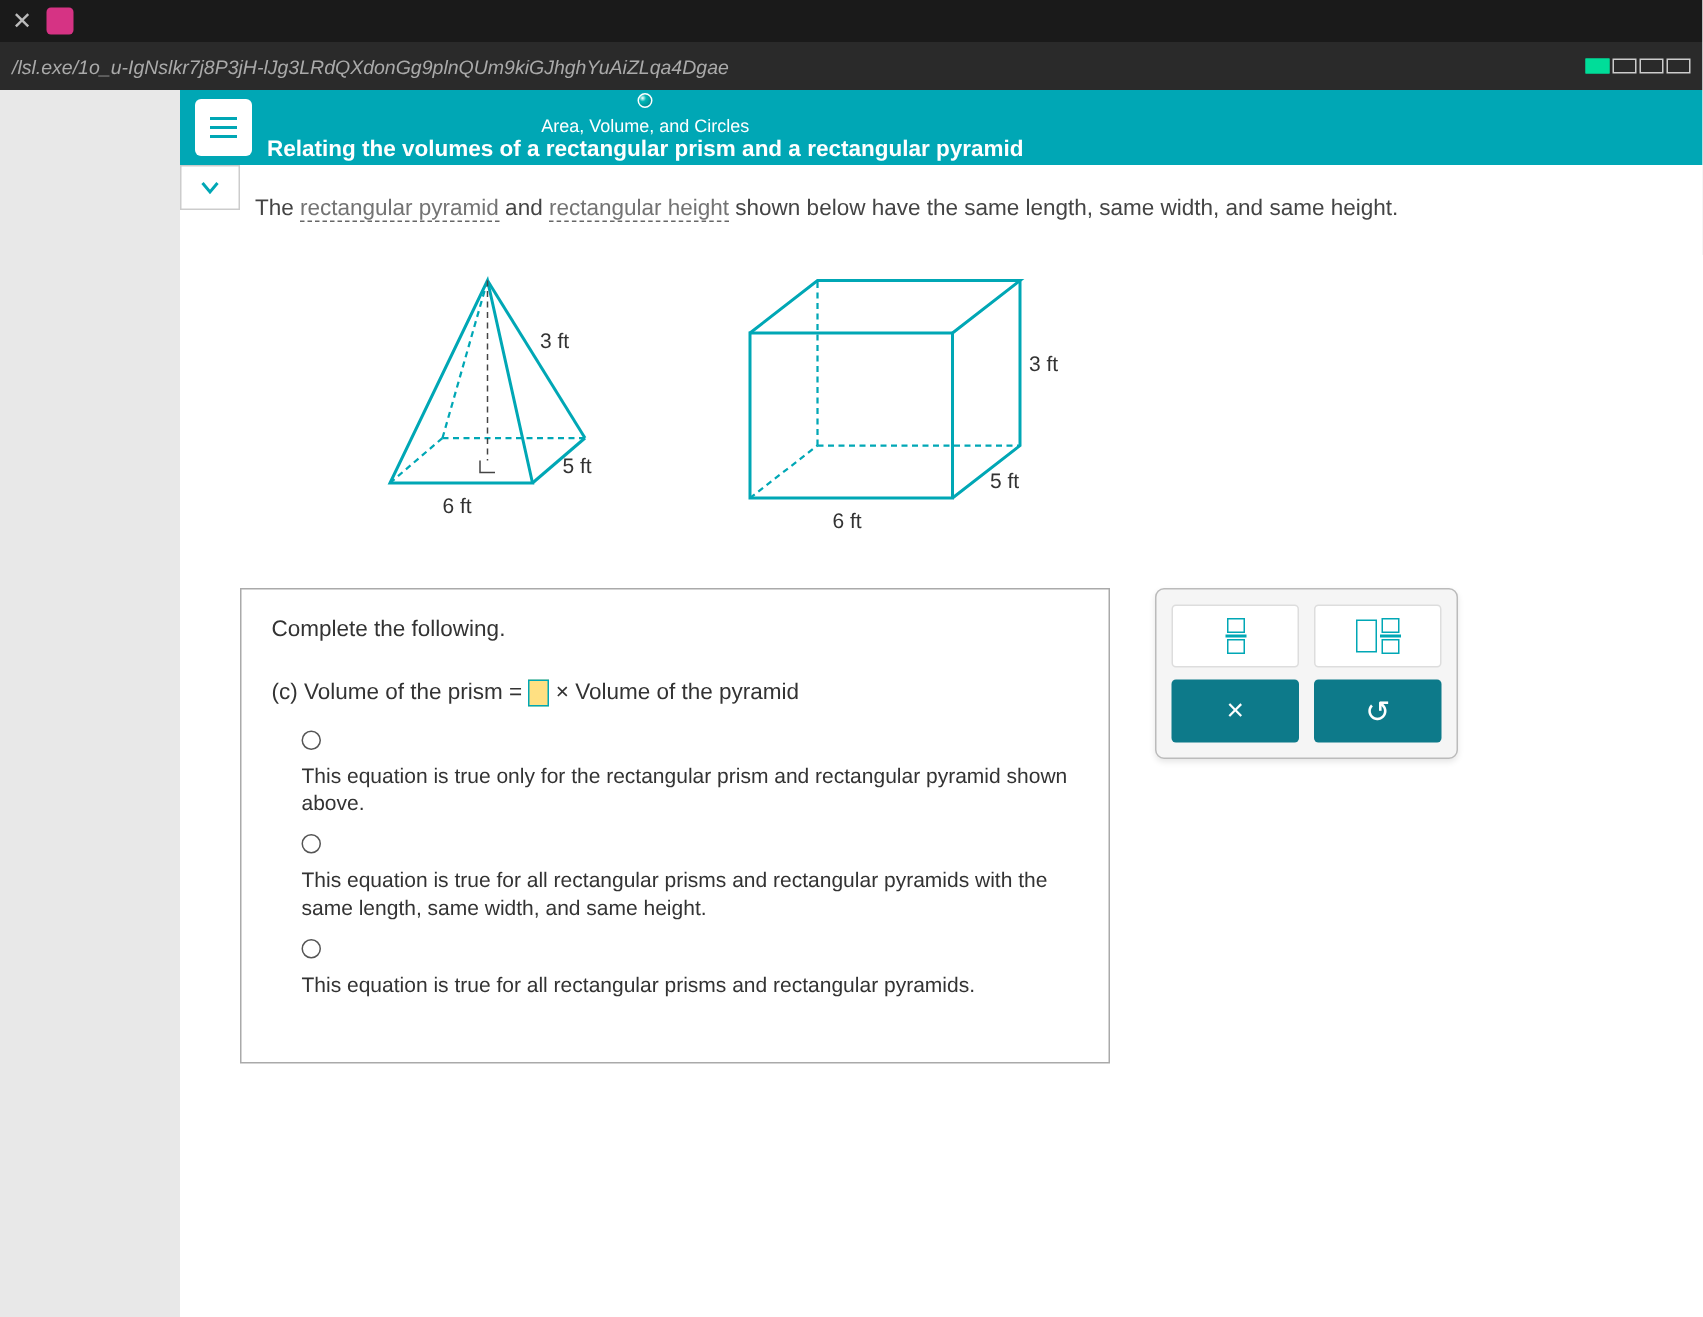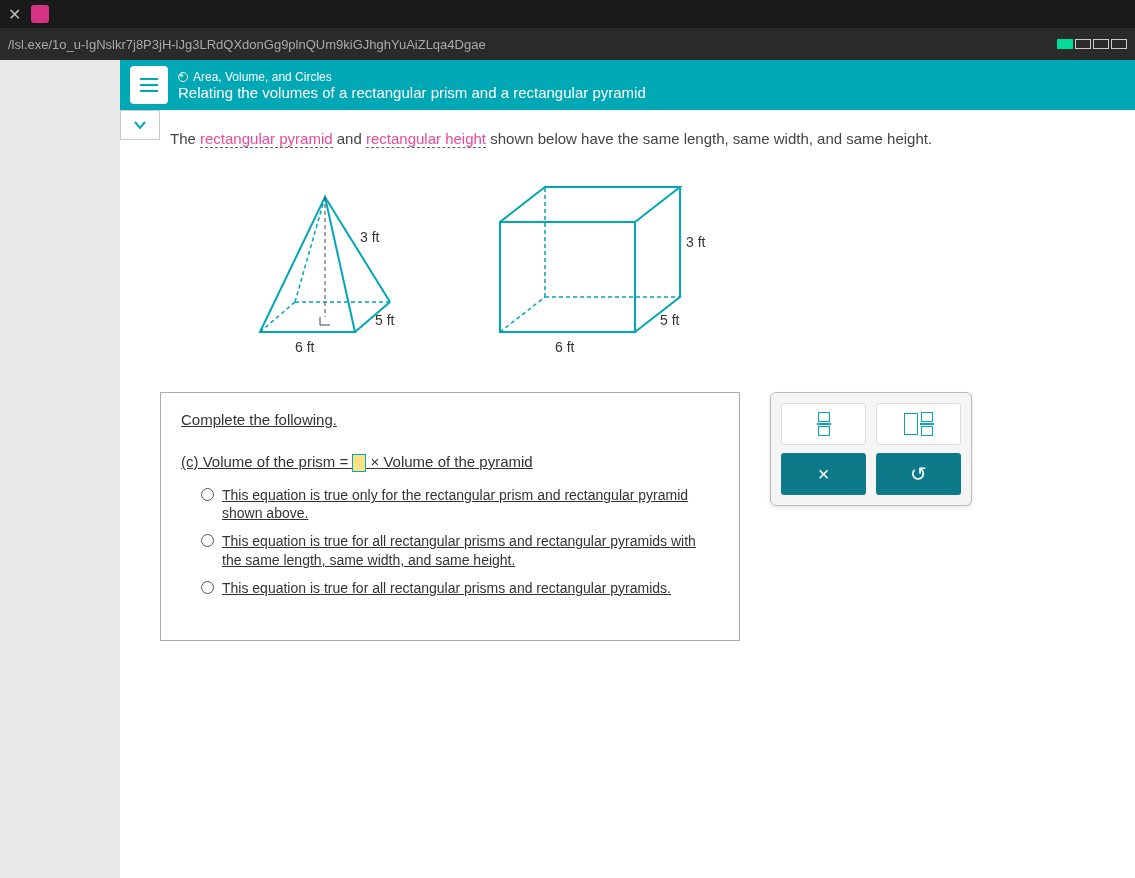--- a/index.html
+++ b/index.html
@@ -34,20 +34,21 @@
     }
     .url-bar {
       background: #2a2a2a;
       height: 17px;
       display: flex;
       align-items: center;
       justify-content: space-between;
       padding: 16px 8px;
       color: #aaa;
       font-size: 13px;
+      font-style: italic;
     }
     .battery {
       display: flex;
       gap: 2px;
     }
     .battery-cell {
       width: 16px;
       height: 10px;
       border: 1px solid #ccc;
     }
@@ -70,27 +71,27 @@
       display: flex;
       flex-direction: column;
       justify-content: center;
       align-items: center;
       gap: 4px;
       margin: 0 10px;
       cursor: pointer;
     }
     .hamburger span { width: 18px; height: 2px; background: #00a7b5; }
     .header-text { padding: 4px 0; }
-    .header-breadcrumb { font-size: 12px; display: flex; align-items: center; gap: 5px; }
+    .header-breadcrumb { font-size: 12px; display: flex; align-items: center; gap: 5px; flex-direction: column; }
     .header-breadcrumb .dot {
       width: 10px; height: 10px; border-radius: 50%;
       background: radial-gradient(circle at 30% 30%, #fff 0%, #00b5b5 30%, #007a85 100%);
       border: 1px solid #fff;
     }
-    .header-title { font-size: 15px; font-weight: normal; }
+    .header-title { font-size: 15px; font-weight: bold; }
     .content-area {
       margin-left: 120px;
       background: #fff;
       min-height: 800px;
       position: relative;
       padding: 0;
     }
     .chevron-box {
       position: absolute;
       left: 0;
@@ -105,59 +106,60 @@
       color: #00a7b5;
       font-size: 16px;
       cursor: pointer;
     }
     .intro-text {
       padding: 20px 20px 10px 50px;
       font-size: 15px;
       color: #444;
     }
     .intro-text .term {
-      color: #ec4899;
+      color: #737373;
       border-bottom: 1px dashed #666;
       cursor: pointer;
     }
     .shapes-row {
       display: flex;
       gap: 70px;
       padding: 20px 0 20px 120px;
-      align-items: flex-end;
+      align-items: flex-start;
     }
     .question-row {
       display: flex;
       gap: 30px;
       padding: 10px 20px 20px 40px;
       align-items: flex-start;
     }
     .question-box {
       border: 1px solid #aaa;
       width: 580px;
       padding: 18px 20px;
       color: #333;
       font-size: 15px;
     }
-    .question-box .section { margin-bottom: 25px; text-decoration: underline; }
+    .question-box .section { margin-bottom: 25px; }
     .input-box {
       display: inline-block;
       width: 14px;
       height: 18px;
       background: #ffe082;
       border: 1px solid #00a7b5;
       vertical-align: middle;
       cursor: text;
     }
     .unit-sup { font-size: 10px; vertical-align: super; }
     .radio-row {
       display: flex;
       gap: 8px;
       margin: 10px 0 0 20px;
       align-items: flex-start;
+      flex-direction: column;
     }
     .radio-circle {
       width: 13px; height: 13px; border: 1px solid #555; border-radius: 50%;
       flex-shrink: 0;
       margin-top: 2px;
       cursor: pointer;
     }
     .radio-label { font-size: 14px; line-height: 1.3; }
     .tool-panel {
       border: 1px solid #bbb;

